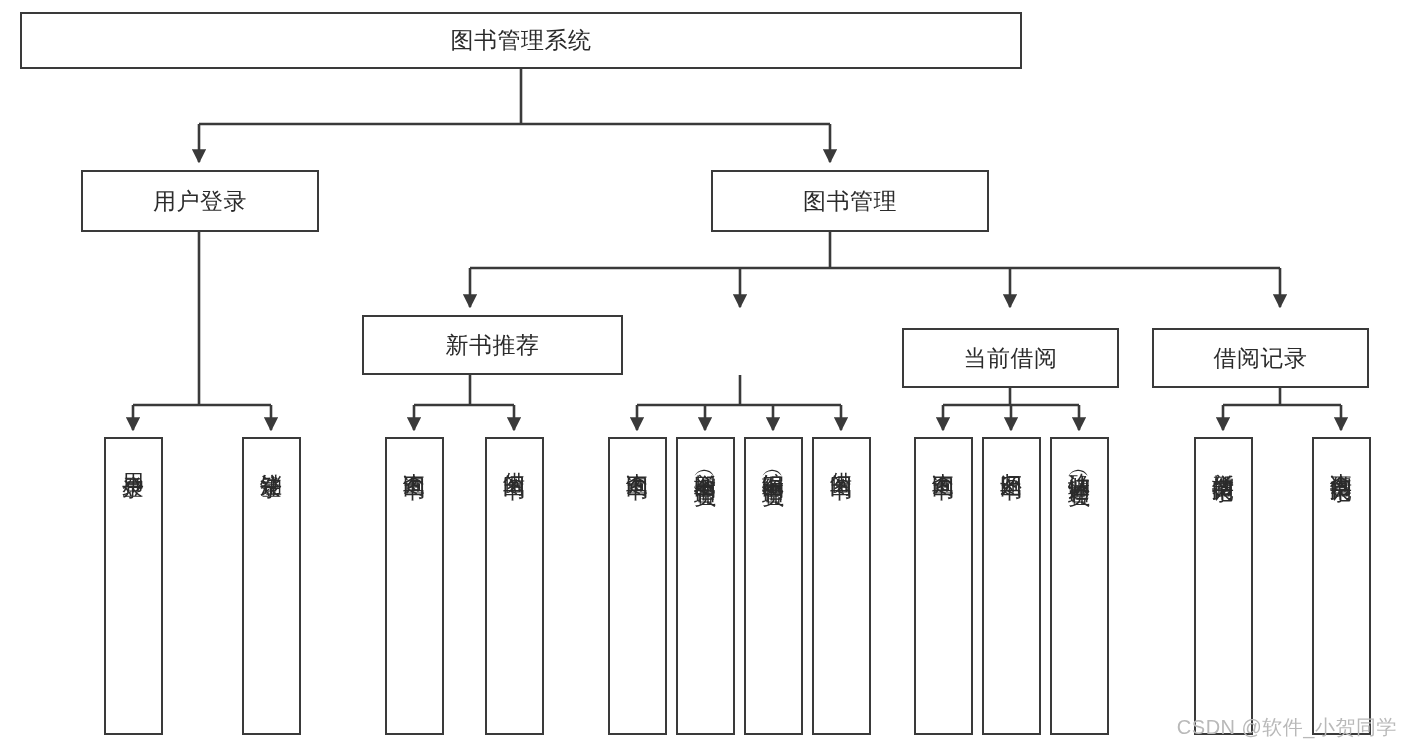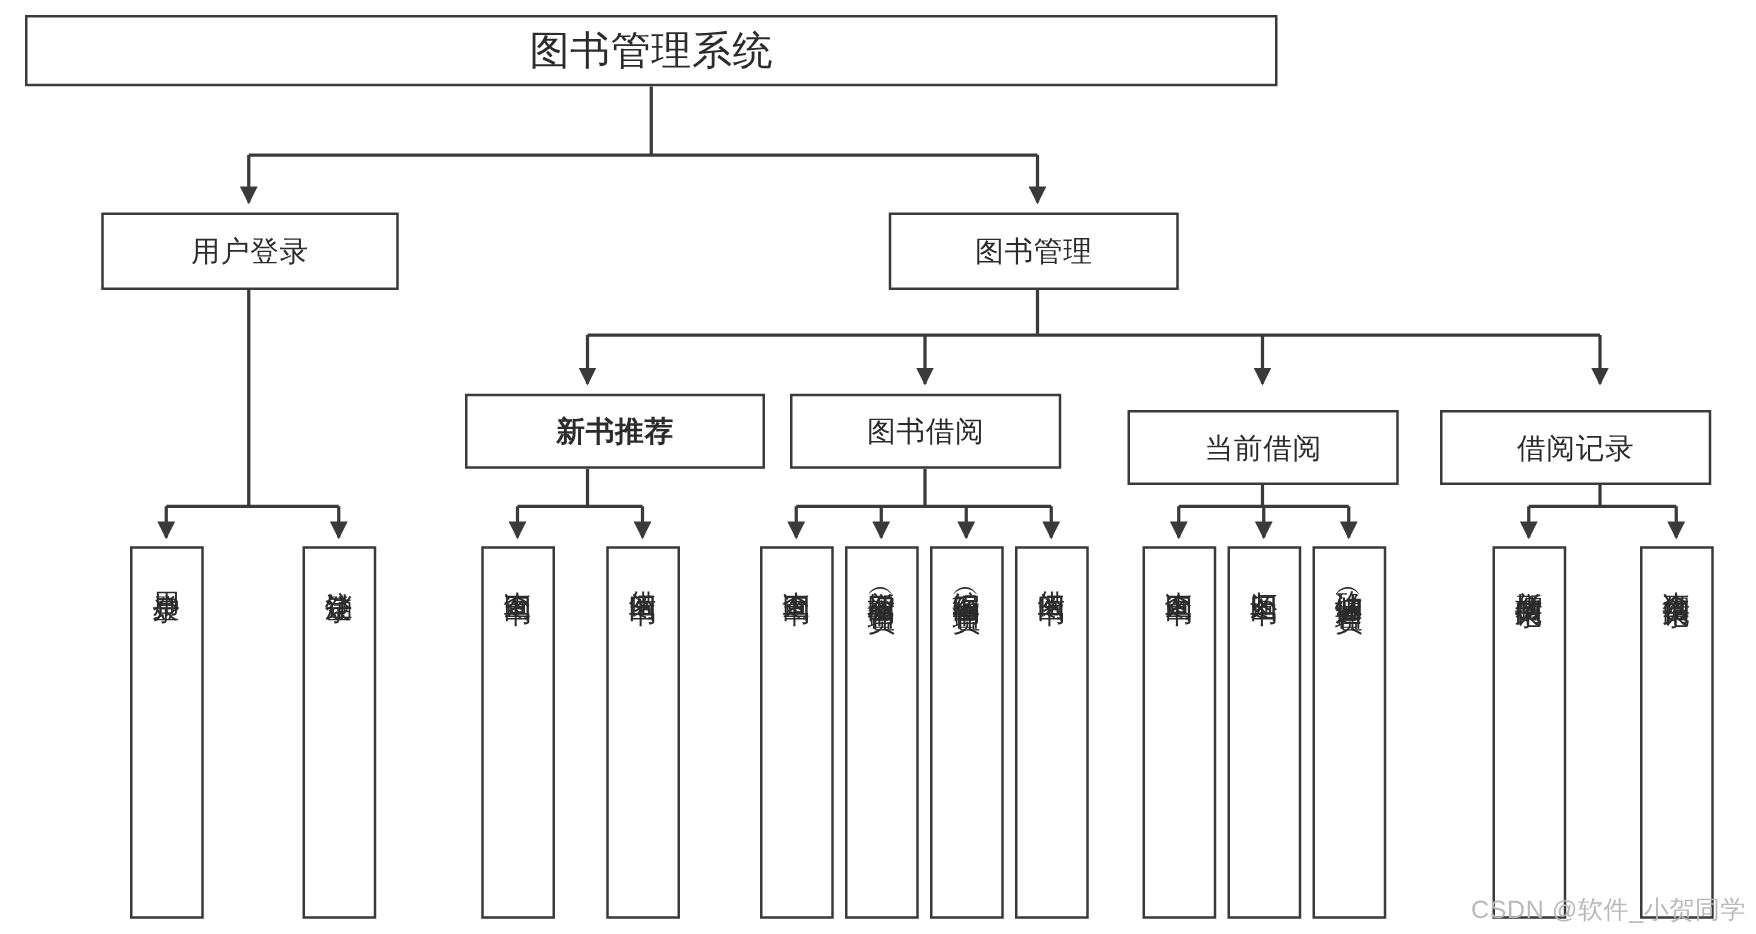--- a/index.html
+++ b/index.html
@@ -29,21 +29,21 @@
   }
   .node .cap{
     display:block;
     text-align:center;
     line-height:1.15;
     letter-spacing:0.5px;
     white-space:nowrap;
   }
   
   .node.horiz .cap{ font-size:23px; }
-  .node.root .cap{ font-size:32px; }
+  .node.root .cap{ font-size:23px; }
   
   .node.vert{
     align-items:flex-start;
     padding-top:16px;
   }
   .node.vert .cap{
     writing-mode:vertical-rl;
     text-orientation:upright;
     font-size:22px;
     line-height:1.05;
@@ -116,29 +116,26 @@
     </g>
   </svg>
 
   <div class="node horiz root" style="left:20px;top:12px;width:1002px;height:57px;">
     <span class="cap">图书管理系统</span>
   </div>
 
   <div class="node horiz" style="left:81px;top:170px;width:238px;height:62px;">
     <span class="cap">用户登录</span>
   </div>
-  <div class="node horiz" style="left:711px;top:170px;width:232px;height:62px;">
+  <div class="node horiz" style="left:711px;top:170px;width:278px;height:62px;">
     <span class="cap">图书管理</span>
   </div>
 
-  <div class="node horiz" style="left:372px;top:315px;width:240px;height:60px;font-weight:bold;">
+  <div class="node horiz" style="left:362px;top:315px;width:261px;height:60px;">
     <span class="cap">新书推荐</span>
-  </div>
-  <div class="node horiz" style="left:632px;top:315px;width:217px;height:60px;">
-    <span class="cap">图书借阅</span>
   </div>
   <div class="node horiz" style="left:902px;top:328px;width:217px;height:60px;">
     <span class="cap">当前借阅</span>
   </div>
   <div class="node horiz" style="left:1152px;top:315px;width:217px;height:60px;margin-top:13px;">
     <span class="cap">借阅记录</span>
   </div>
 
   <div class="node vert" style="left:104px;top:437px;width:59px;height:298px;">
     <span class="cap">用户登录</span>

